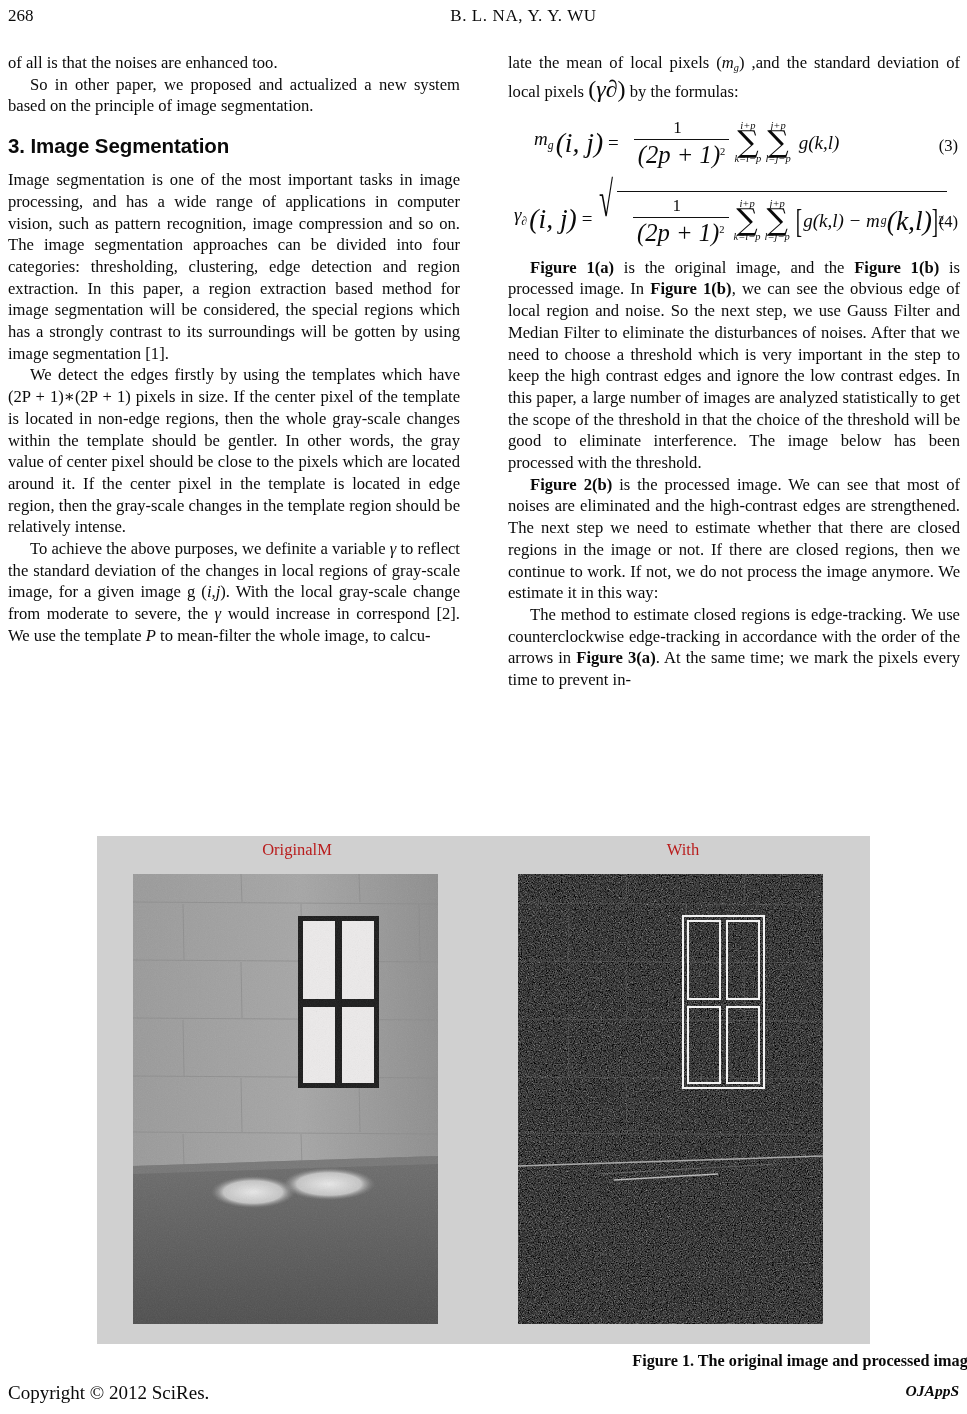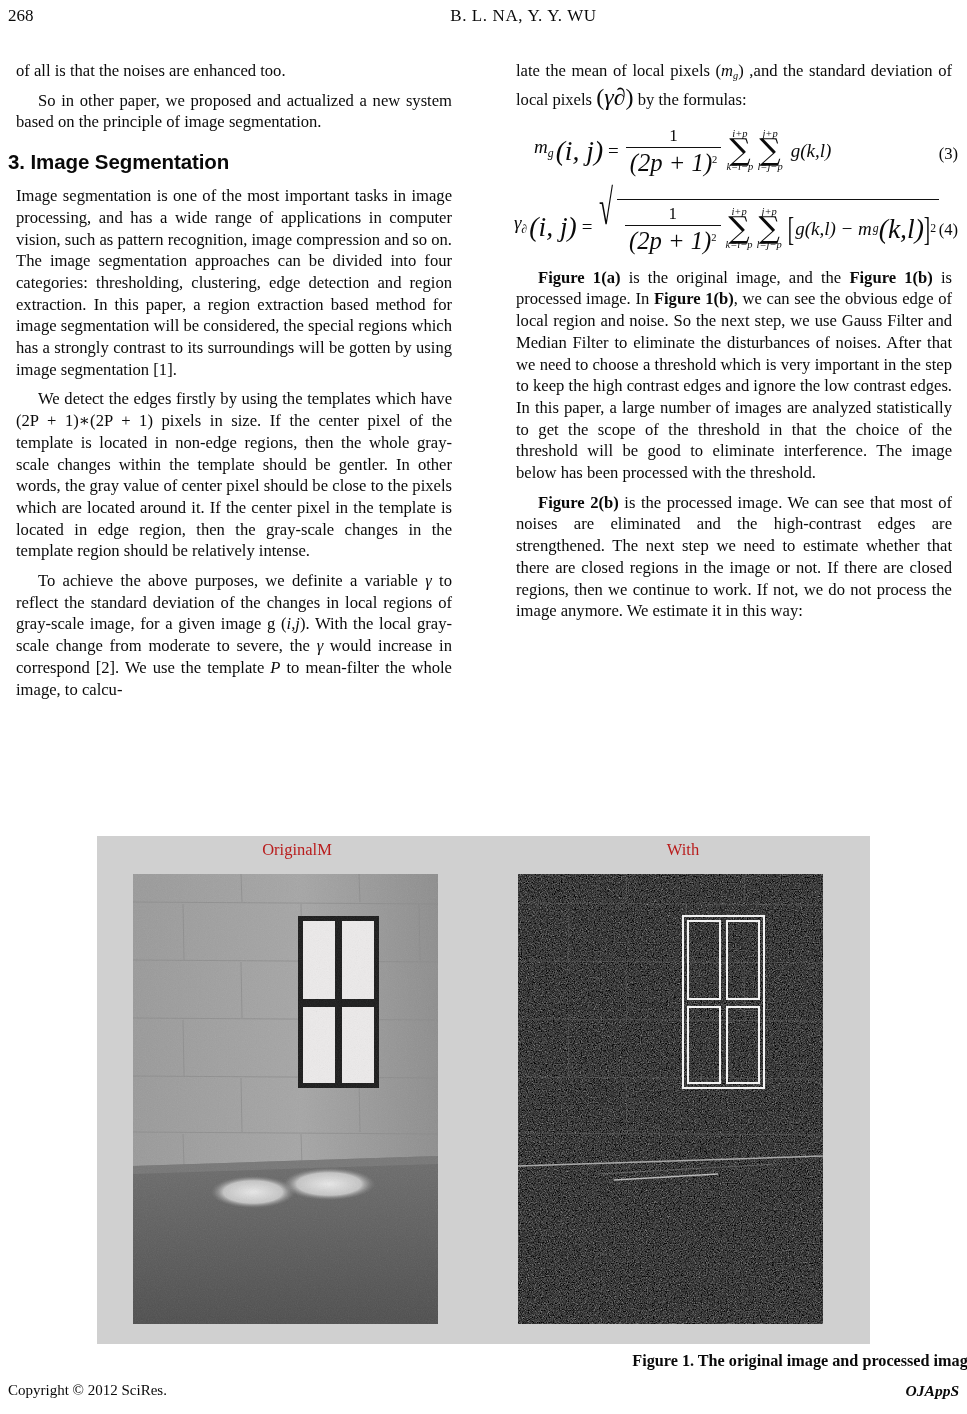--- a/index.html
+++ b/index.html
@@ -29,21 +29,21 @@
   .cols{position:absolute;left:8px;top:52px;width:952px;}
   .col{
     position:absolute;top:0;width:452px;
     font-size:16.6px;line-height:21.7px;
     text-align:justify;
     -webkit-hyphens:none;hyphens:none;
   }
   .col.left{left:0;}
   .col.right{left:500px;}
 
-  p{margin:8px;}
+  p{margin:0;}
   p.ind{text-indent:22px;}
   p.noind{text-indent:0;}
 
   h2.secthead{
     font-family:"Liberation Sans","DejaVu Sans",sans-serif;
     font-weight:bold;
     font-size:20.5px;
     line-height:24px;
     margin:17px 0 11px 0;
     letter-spacing:-0.1px;
@@ -66,21 +66,21 @@
     font-size:16.6px;
   }
   .mi{font-style:italic;}
   .sub{font-size:0.62em;vertical-align:-0.32em;font-style:italic;}
   .supq{font-size:0.62em;vertical-align:0.72em;}
   .paren{font-size:1.45em;font-weight:300;}
 
   .frac{display:inline-flex;flex-direction:column;align-items:center;
         vertical-align:middle;margin:0 3px;}
   .frac .num{padding:0 6px 1px 6px;font-size:17px;}
-  .frac .den{padding:1px 4px 0 4px;font-size:17px;border-top:1.2px solid #111;}
+  .frac .den{padding:1px 4px 0 4px;font-size:17px;border-top:1.2px solid #111;margin-left:8px;}
 
   .sumbox{display:inline-flex;flex-direction:column;align-items:center;
           margin:0 2px;line-height:1;}
   .sumbox .lim{font-size:10.5px;font-style:italic;white-space:nowrap;}
   .sumbox .lim.top{margin-bottom:-1px;}
   .sumbox .lim.bot{margin-top:-1px;}
   .sumbox .sig{font-size:30px;line-height:.82;font-family:"DejaVu Serif",serif;}
 
   .radic{display:inline-flex;align-items:stretch;margin-left:3px;}
   .radic .sign{
@@ -102,21 +102,21 @@
   .imgbox.a{left:36px;}
   .imgbox.b{left:421px;}
 
   .figcap{
     position:absolute;left:12px;top:1352px;width:967px;text-align:right;
     font-size:16.2px;font-weight:bold;
   }
 
   
   .footer{position:absolute;left:0;top:1382px;width:967px;height:24px;}
-  .footer .cr{position:absolute;left:8px;top:0;font-size:15px;}
+  .footer .cr{position:absolute;left:8px;top:0;font-size:19px;}
   .footer .jr{position:absolute;right:8px;top:0;font-size:15.5px;
               font-weight:bold;font-style:italic;margin-left:46px;}
   svg{display:block;}
 </style>
 </head>
 <body>
 
 <div class="page">
 
   <div class="runhead">
@@ -201,20 +201,21 @@
             </span>
           </span>
         </div>
         <div class="eqnum" style="top:22px;">(4)</div>
       </div>
 
       <p class="ind"><b>Figure 1(a)</b><span> is the original image, and the </span><b>Figure 1(b)</b><span> is processed image. In </span><b>Figure 1(b)</b><span>, we can see the obvious edge of local region and noise. So the next step, we use Gauss Filter and Median Filter to eliminate the disturbances of noises. After that we need to choose a threshold which is very important in the step to keep the high contrast edges and ignore the low contrast edges. In this paper, a large number of images are analyzed statistically to get the scope of the threshold in that the choice of the threshold will be good to eliminate interference. The image below has been processed with the threshold.</span></p>
 
       <p class="ind"><b>Figure 2(b)</b><span> is the processed image. We can see that most of noises are eliminated and the high-contrast edges are strengthened. The next step we need to estimate whether that there are closed regions in the image or not. If there are closed regions, then we continue to work. If not, we do not process the image anymore. We estimate it in this way:</span></p>
 
+      <p class="ind"><span>The method to estimate closed regions is edge-tracking. We use counterclockwise edge-tracking in accordance with the order of the arrows in </span><b>Figure 3(a)</b><span>. At the same time; we mark the pixels every time to prevent in-</span></p>
 
     </div>
   </div>
 
   <div class="figwrap">
     <div class="figlabels">
       <div class="figlabel a">OriginalM</div>
       <div class="figlabel b">With</div>
     </div>
 

